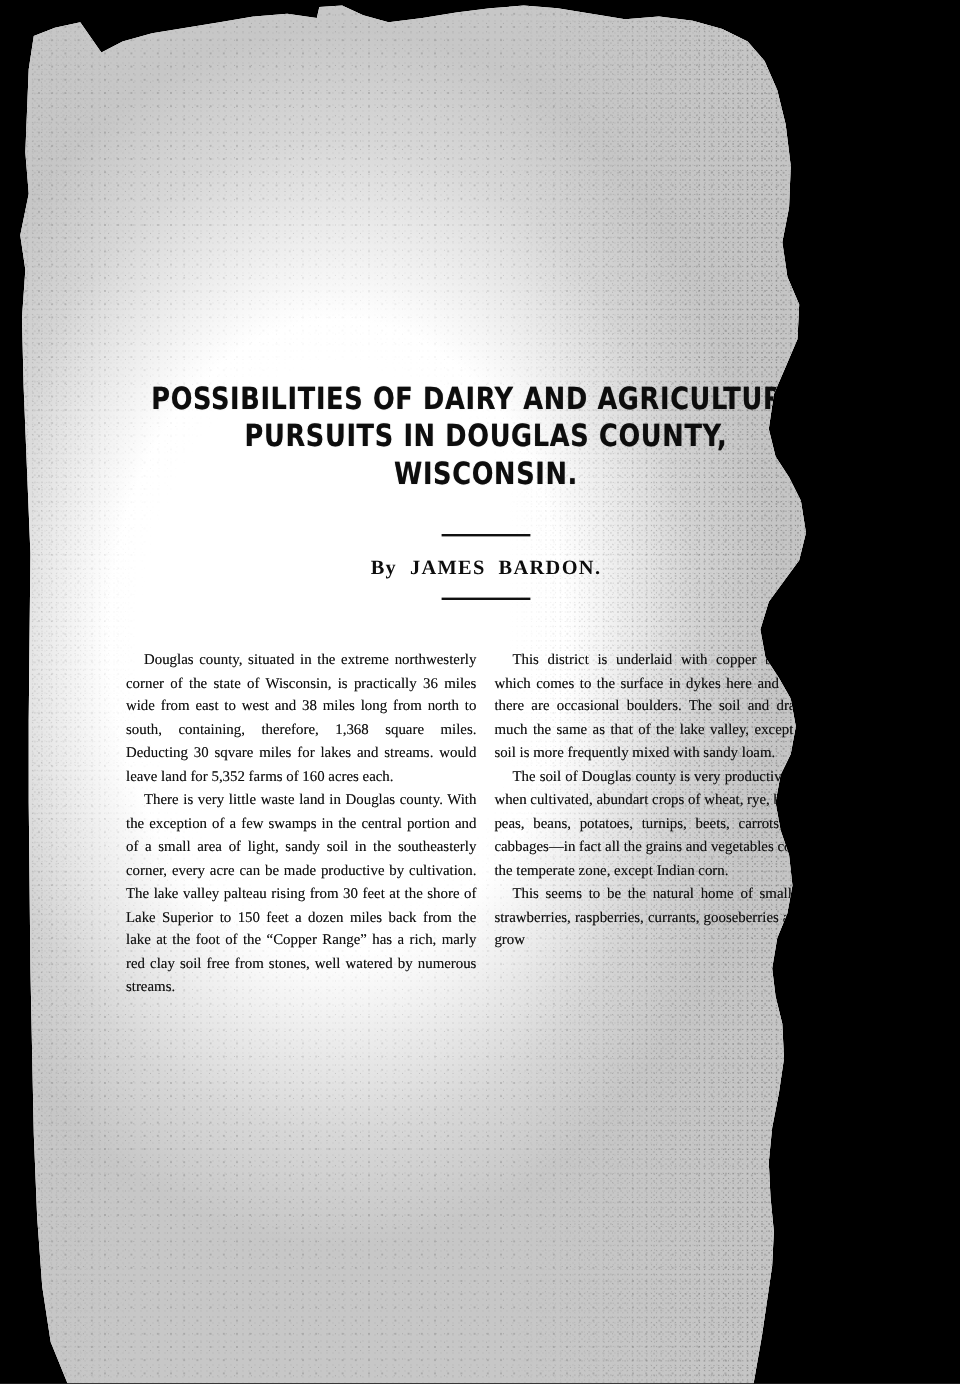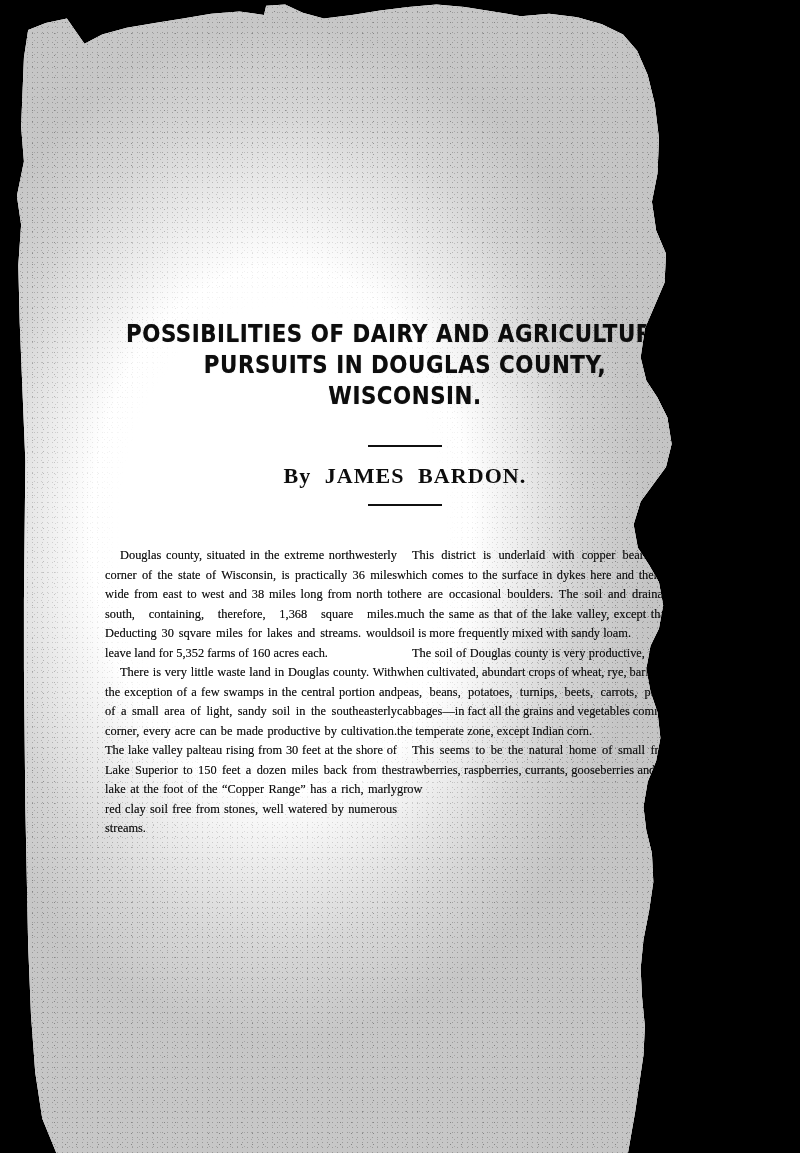--- a/index.html
+++ b/index.html
@@ -157,30 +157,31 @@
   .byline-rule {
     width: 74px;
     height: 2px;
     background: #101010;
     margin: 0 auto;
   }
 
   #byline {
     font-family: "Liberation Serif", serif;
     font-weight: 700;
-    font-size: 22px;
+    font-size: 17px;
     letter-spacing: 1.1px;
     color: #0d0d0d;
     margin: 16px 0 15px 0;
     white-space: pre;
   }
 
   #columns {
     margin-top: 40px;
     display: flex;
+    gap: 15px;
   }
 
   .column {
     width: 292px;
   }
 
   .column p {
     margin: 0;
     font-family: "Liberation Serif", serif;
     font-size: 12.4px;

